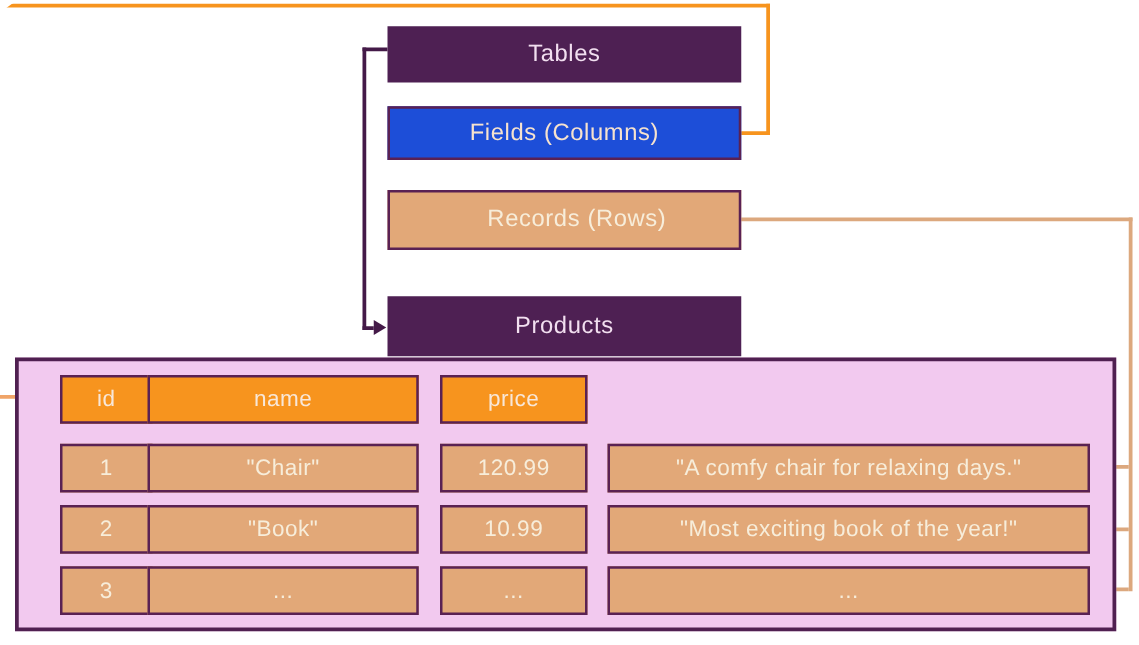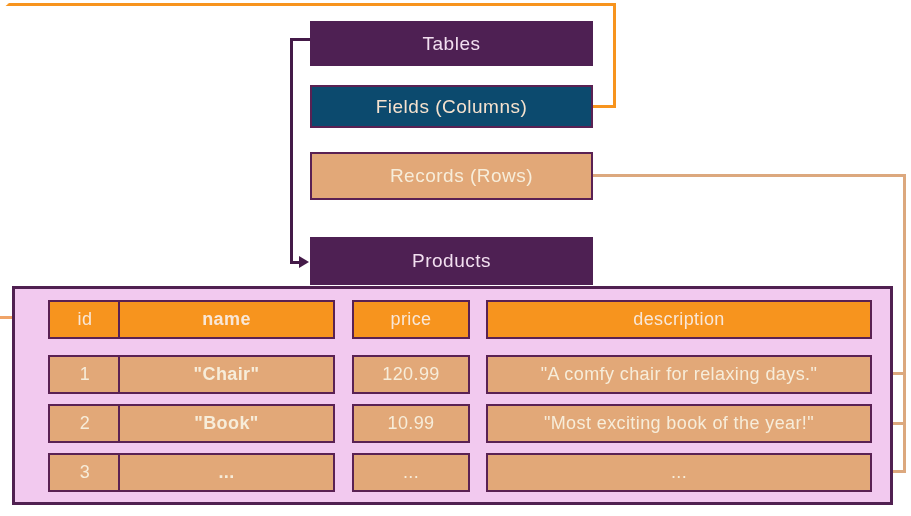--- a/index.html
+++ b/index.html
@@ -24,41 +24,41 @@
   .arrow.right.lorange{border-left:9px solid #F0A468;}
   .arrow.left.tan{border-right:10px solid #DCA87E;}
 
   .box{
     position:absolute;
     display:flex;align-items:center;justify-content:center;
     box-sizing:border-box;
     font-size:19px;letter-spacing:0.5px;
   }
   .box.dark{background:#4E2053;color:#F2DFF0;}
-  .box.orange{background:#0c4a6e;color:#F6E2CE;border:2px solid #5A2153;}
+  .box.orange{background:#1d4ed8;color:#F6E2CE;border:2px solid #5A2153;}
   .box.tan{background:#E2A878;color:#F7EDDA;border:2px solid #5A2153;}
 
   .table-wrap{
     position:absolute;left:12px;top:286px;
     width:881px;height:219px;
     box-sizing:border-box;
     background:#F2C9EF;border:3px solid #502051;
   }
   .cell{
     position:absolute;height:39px;
     box-sizing:border-box;
     display:flex;align-items:center;justify-content:center;
     border:2px solid #5A2153;
     font-size:18px;letter-spacing:0.4px;
   }
   .cell.hdr{background:#F7941E;color:#F8E7D8;}
   .cell.rec{background:#E2A878;color:#F7EDDA;}
 
   .c-id{left:13px;width:74px;margin-left:20px;}
-  .c-name{left:103px;width:217px;font-weight:bold;}
+  .c-name{left:103px;width:217px;}
   .c-price{left:337px;width:118px;}
   .c-desc{left:471px;width:386px;}
   .r-h{top:11px;}
   .r-1{top:66px;}
   .r-2{top:115px;}
   .r-3{top:164px;}
 </style>
 </head>
 <body>
 
@@ -101,23 +101,20 @@
 
     <div class="cell hdr c-id r-h">
         <span>id</span>
       </div>
     <div class="cell hdr c-name r-h">
         <span>name</span>
       </div>
     <div class="cell hdr c-price r-h">
         <span>price</span>
       </div>
-    <div class="cell hdr c-desc r-h">
-        <span>description</span>
-      </div>
 
     <div class="cell rec c-id r-1">
         <span>1</span>
       </div>
     <div class="cell rec c-name r-1">
         <span>"Chair"</span>
       </div>
     <div class="cell rec c-price r-1">
         <span>120.99</span>
       </div>

